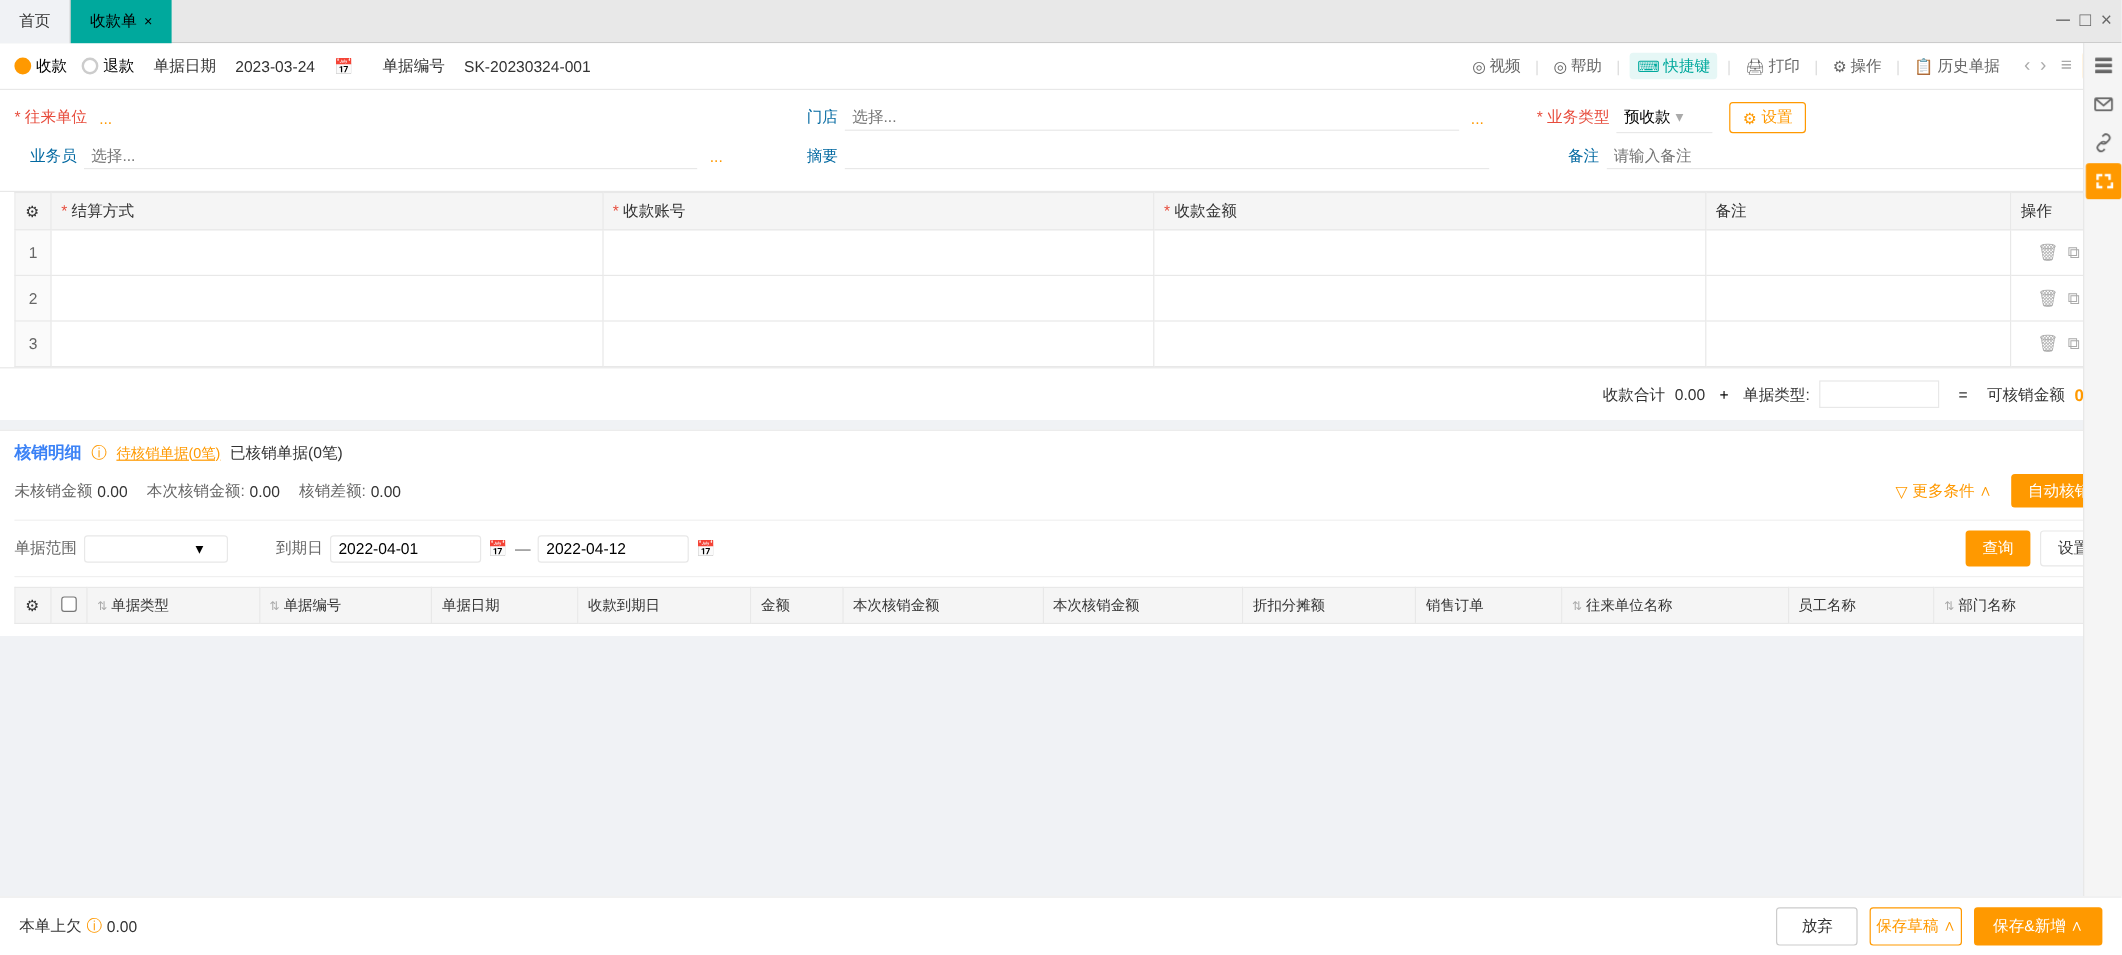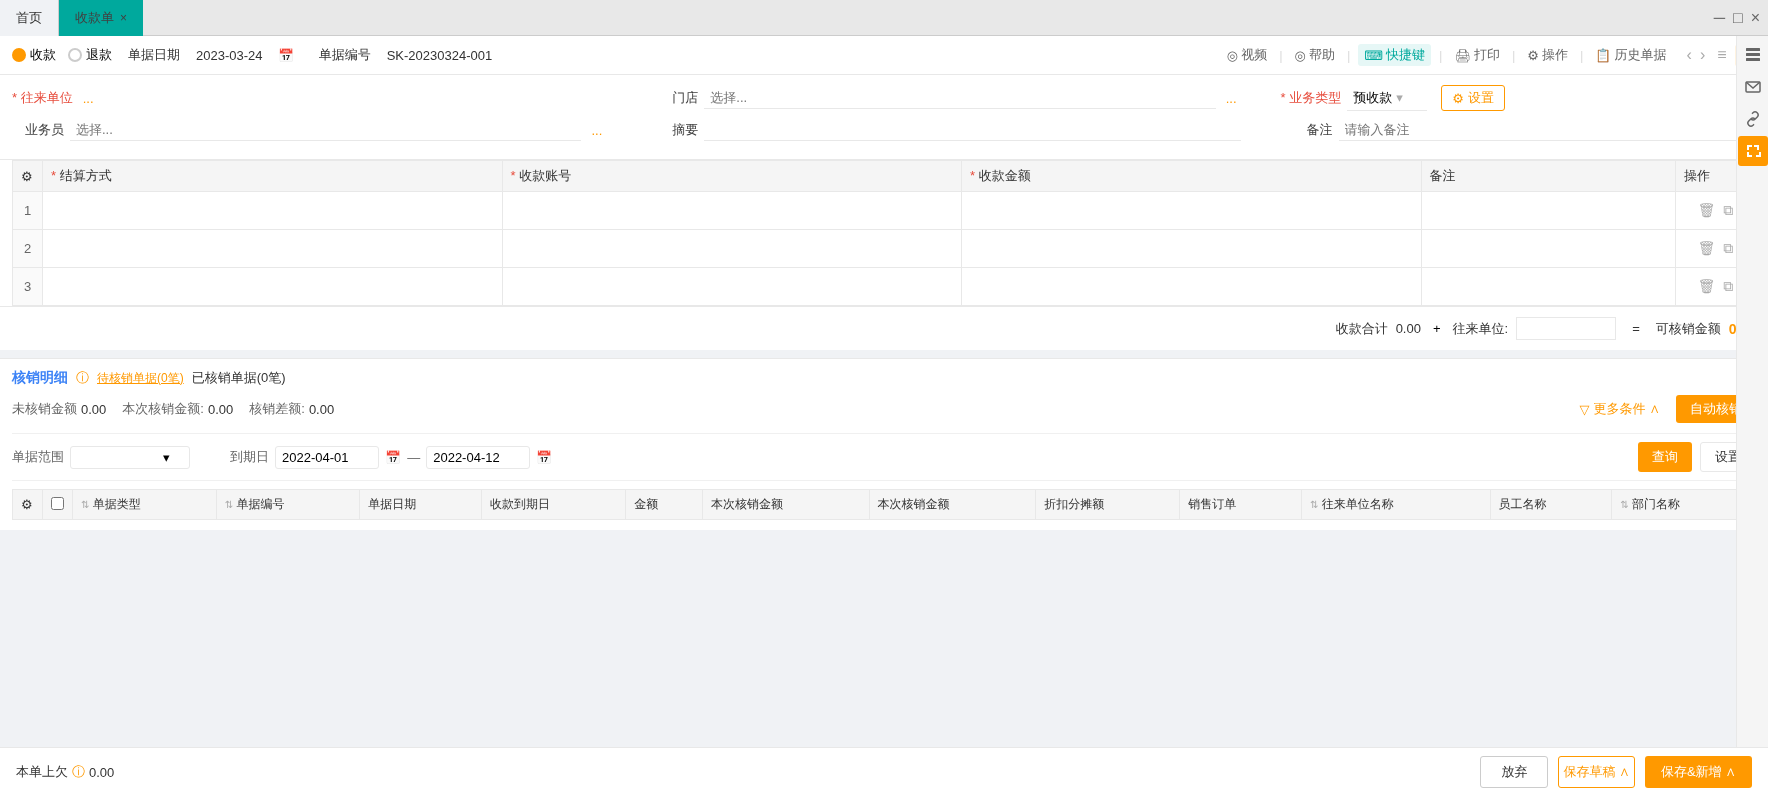--- a/index.html
+++ b/index.html
@@ -6,21 +6,21 @@
     body { background: #f0f2f5; width: 1768px; min-height: 796px; overflow: hidden; }
 
     
     .tab-bar {
       display: flex; align-items: center; background: #e8e8e8; height: 36px; border-bottom: 1px solid #ccc;
     }
     .tab-home {
       padding: 0 16px; height: 36px; display: flex; align-items: center; background: #f0f2f5; color: #333; cursor: pointer; border-right: 1px solid #ccc;
     }
     .tab-active {
-      padding: 0 16px; height: 36px; display: flex; align-items: center; background: #00a99d; color: #404040; cursor: pointer; gap: 6px;
+      padding: 0 16px; height: 36px; display: flex; align-items: center; background: #00a99d; color: #000000; cursor: pointer; gap: 6px;
     }
     .tab-close { cursor: pointer; font-size: 12px; }
     .tab-bar-right { margin-left: auto; display: flex; align-items: center; gap: 8px; padding-right: 8px; }
     .tab-bar-btn { background: none; border: none; cursor: pointer; color: #666; font-size: 16px; }
 
     
     .top-toolbar {
       display: flex; align-items: center; padding: 8px 12px; background: #fff; border-bottom: 1px solid #e8e8e8; gap: 16px;
     }
     .radio-group { display: flex; align-items: center; gap: 12px; }
@@ -34,21 +34,21 @@
     .toolbar-btn { display: flex; align-items: center; gap: 3px; color: #666; cursor: pointer; padding: 2px 4px; border: none; background: none; font-size: 13px; }
     .toolbar-btn-highlight { color: #00a99d; background: #e6f7f6; padding: 2px 6px; border-radius: 3px; }
     .toolbar-separator { color: #ddd; }
     .nav-arrow { color: #aaa; cursor: pointer; font-size: 16px; }
 
     
     .form-area { padding: 10px 12px; background: #fff; border-bottom: 1px solid #e8e8e8; }
     .form-row { display: flex; align-items: center; margin-bottom: 8px; gap: 0; }
     .form-field { display: flex; align-items: center; flex: 1; gap: 6px; }
     .form-field-label { color: #e74c3c; min-width: 52px; text-align: right; }
-    .form-field-label-optional { color: #404040; min-width: 52px; text-align: right; }
+    .form-field-label-optional { color: #0369a1; min-width: 52px; text-align: right; }
     .form-input {
       flex: 1; border: none; border-bottom: 1px solid #e8e8e8; padding: 3px 6px; color: #bbb; background: transparent; outline: none; min-width: 180px;
     }
     .more-btn { color: #f90; cursor: pointer; padding: 0 4px; }
     .settings-btn {
       display: flex; align-items: center; gap: 4px; border: 1px solid #f90; color: #f90; padding: 3px 10px; border-radius: 3px; cursor: pointer; background: none; margin-left: 8px; white-space: nowrap;
     }
     .dropdown-select { display: flex; align-items: center; gap: 4px; border-bottom: 1px solid #e8e8e8; padding: 3px 6px; min-width: 80px; cursor: pointer; }
     .dropdown-arrow { color: #aaa; }
 
@@ -88,21 +88,21 @@
     .stat-label { color: #666; }
     .stat-value { color: #333; }
     .more-conditions { margin-left: auto; display: flex; align-items: center; gap: 4px; color: #f90; cursor: pointer; }
     .auto-verify-btn { background: #f90; color: #fff; border: none; padding: 5px 14px; border-radius: 3px; cursor: pointer; }
 
     
     .filter-row { display: flex; align-items: center; gap: 16px; padding: 8px 0; border-top: 1px solid #f0f0f0; border-bottom: 1px solid #f0f0f0; margin-bottom: 8px; }
     .filter-field { display: flex; align-items: center; gap: 6px; }
     .filter-label { color: #666; white-space: nowrap; }
     .filter-select { display: flex; align-items: center; gap: 4px; border: 1px solid #e8e8e8; padding: 3px 8px; min-width: 120px; cursor: pointer; border-radius: 3px; }
-    .filter-input { border: 1px solid #e8e8e8; padding: 3px 6px; width: 104px; outline: none; border-radius: 3px; }
+    .filter-input { border: 1px solid #e8e8e8; padding: 3px 6px; width: 126px; outline: none; border-radius: 3px; }
     .filter-date-icon { color: #aaa; cursor: pointer; }
     .filter-dash { color: #666; }
     .query-btn { background: #f90; color: #fff; border: none; padding: 5px 14px; border-radius: 3px; cursor: pointer; }
     .filter-settings-btn { border: 1px solid #e8e8e8; background: #fff; padding: 5px 14px; border-radius: 3px; cursor: pointer; color: #333; }
 
     .filter-right { margin-left: auto; display: flex; gap: 8px; }
 
     
     .bottom-table { width: 100%; border-collapse: collapse; border: 1px solid #e8e8e8; }
     .bottom-table th {
@@ -295,21 +295,21 @@
         </td>
       </tr>
     </tbody>
   </table>
 </div>
 
 <div class="summary-row">
   <span class="summary-label">收款合计</span>
   <span class="summary-value">0.00</span>
   <span style="margin:0 4px;">+</span>
-  <span class="summary-label">往来单位:</span>
+  <span class="summary-label">单据类型:</span>
   <input class="summary-input" type="text" style="">
   <span class="summary-eq" style="margin:0 8px;">=</span>
   <span class="summary-label">可核销金额</span>
   <span class="summary-result">0.00</span>
 </div>
 
 <div class="verification-section">
   <div class="section-header">
     <span class="section-title">核销明细</span>
     <span class="info-icon">ⓘ</span>

